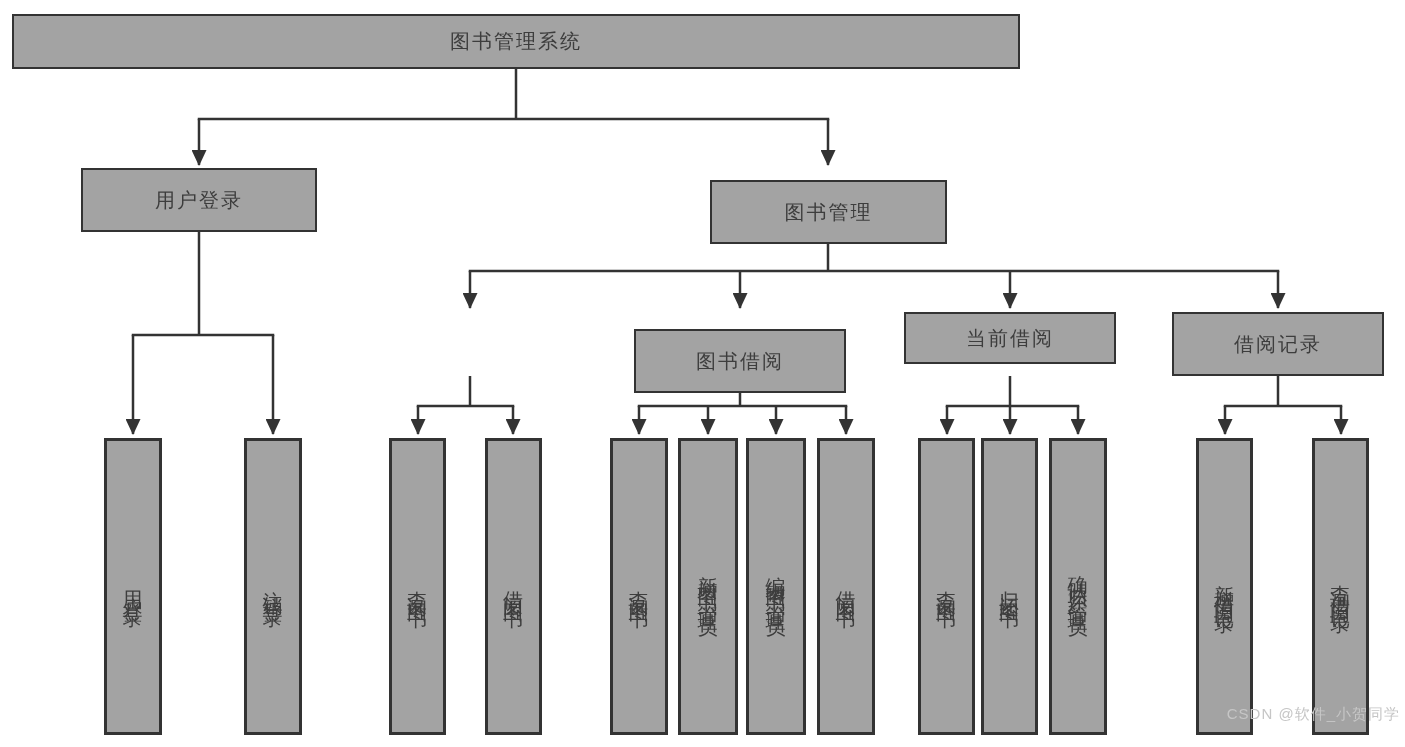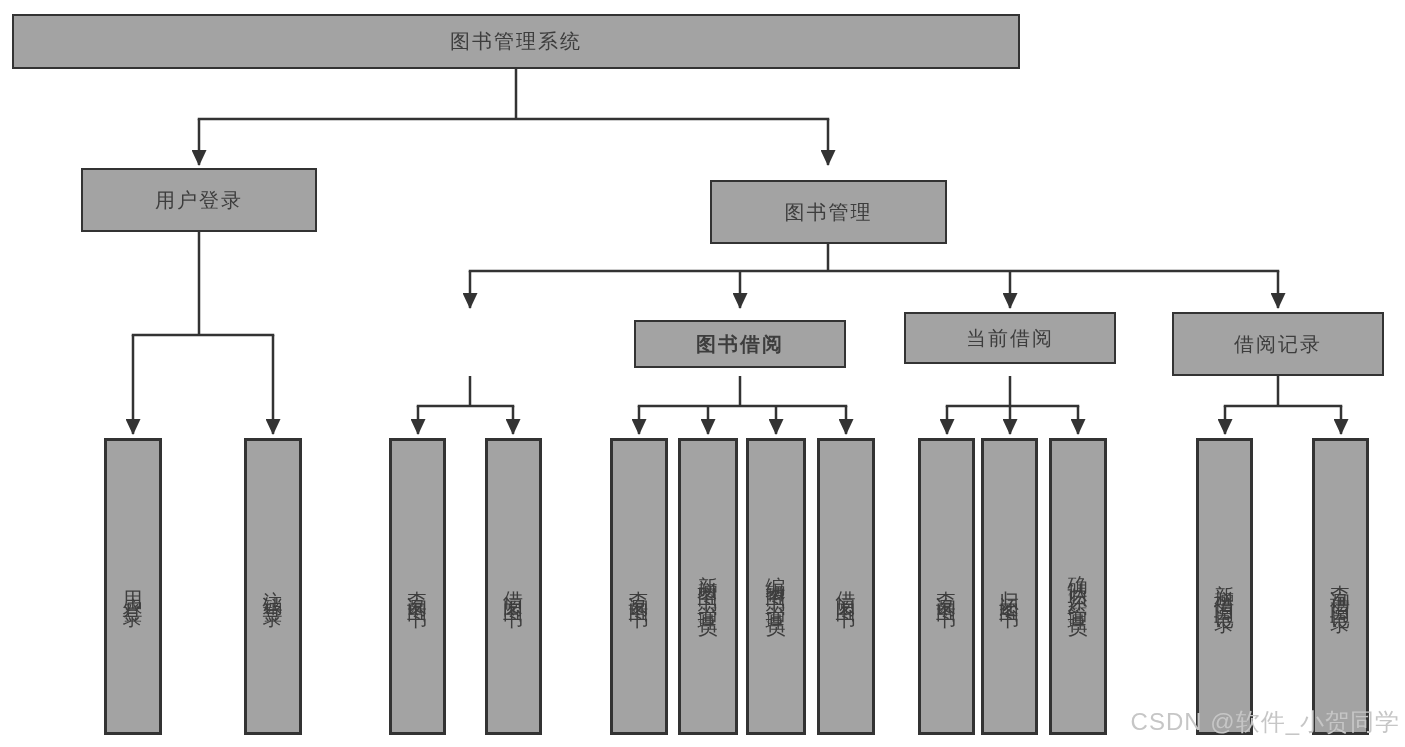--- a/index.html
+++ b/index.html
@@ -35,22 +35,22 @@
     writing-mode: vertical-rl;
     text-orientation: mixed;
     letter-spacing: 6px;
     white-space: normal;
     line-height: 1.0;
     font-size: 20px;
   }
   .watermark {
     position: absolute;
     right: 5px;
-    bottom: 9px;
-    font-size: 24px;
+    bottom: 23px;
+    font-size: 15px;
     color: #c6c6c6;
     letter-spacing: 1px;
     z-index: 5;
   }
 </style>
 </head>
 <body>
 
 <div class="stage">
 
@@ -107,21 +107,21 @@
       <path d="M1225 406 V434" marker-end="url(#arr)"></path>
       <path d="M1341 406 V434" marker-end="url(#arr)"></path>
     </g>
   </svg>
 
   <div class="node" style="left:12px; top:14px; width:1008px; height:55px;">图书管理系统</div>
 
   <div class="node" style="left:81px; top:168px; width:236px; height:64px;">用户登录</div>
   <div class="node" style="left:710px; top:168px; width:237px; height:64px;margin-top:12px;">图书管理</div>
 
-  <div class="node" style="left:634px; top:320px; width:212px; height:48px;font-weight:bold;">图书借阅</div>
+  <div class="node" style="left:634px; top:329px; width:212px; height:64px;">图书借阅</div>
   <div class="node" style="left:904px; top:312px; width:212px; height:52px;">当前借阅</div>
   <div class="node" style="left:1172px; top:312px; width:212px; height:64px;text-align:right;">借阅记录</div>
 
   <div class="node leaf" style="left:104px; top:438px; width:58px; height:297px;">用户登录</div>
   <div class="node leaf" style="left:244px; top:438px; width:58px; height:297px;">注销登录</div>
 
   <div class="node leaf" style="left:389px; top:438px; width:57px; height:297px;">查询图书</div>
   <div class="node leaf" style="left:485px; top:438px; width:57px; height:297px;">借阅图书</div>
 
   <div class="node leaf" style="left:610px; top:438px; width:58px; height:297px;">查询图书</div>

